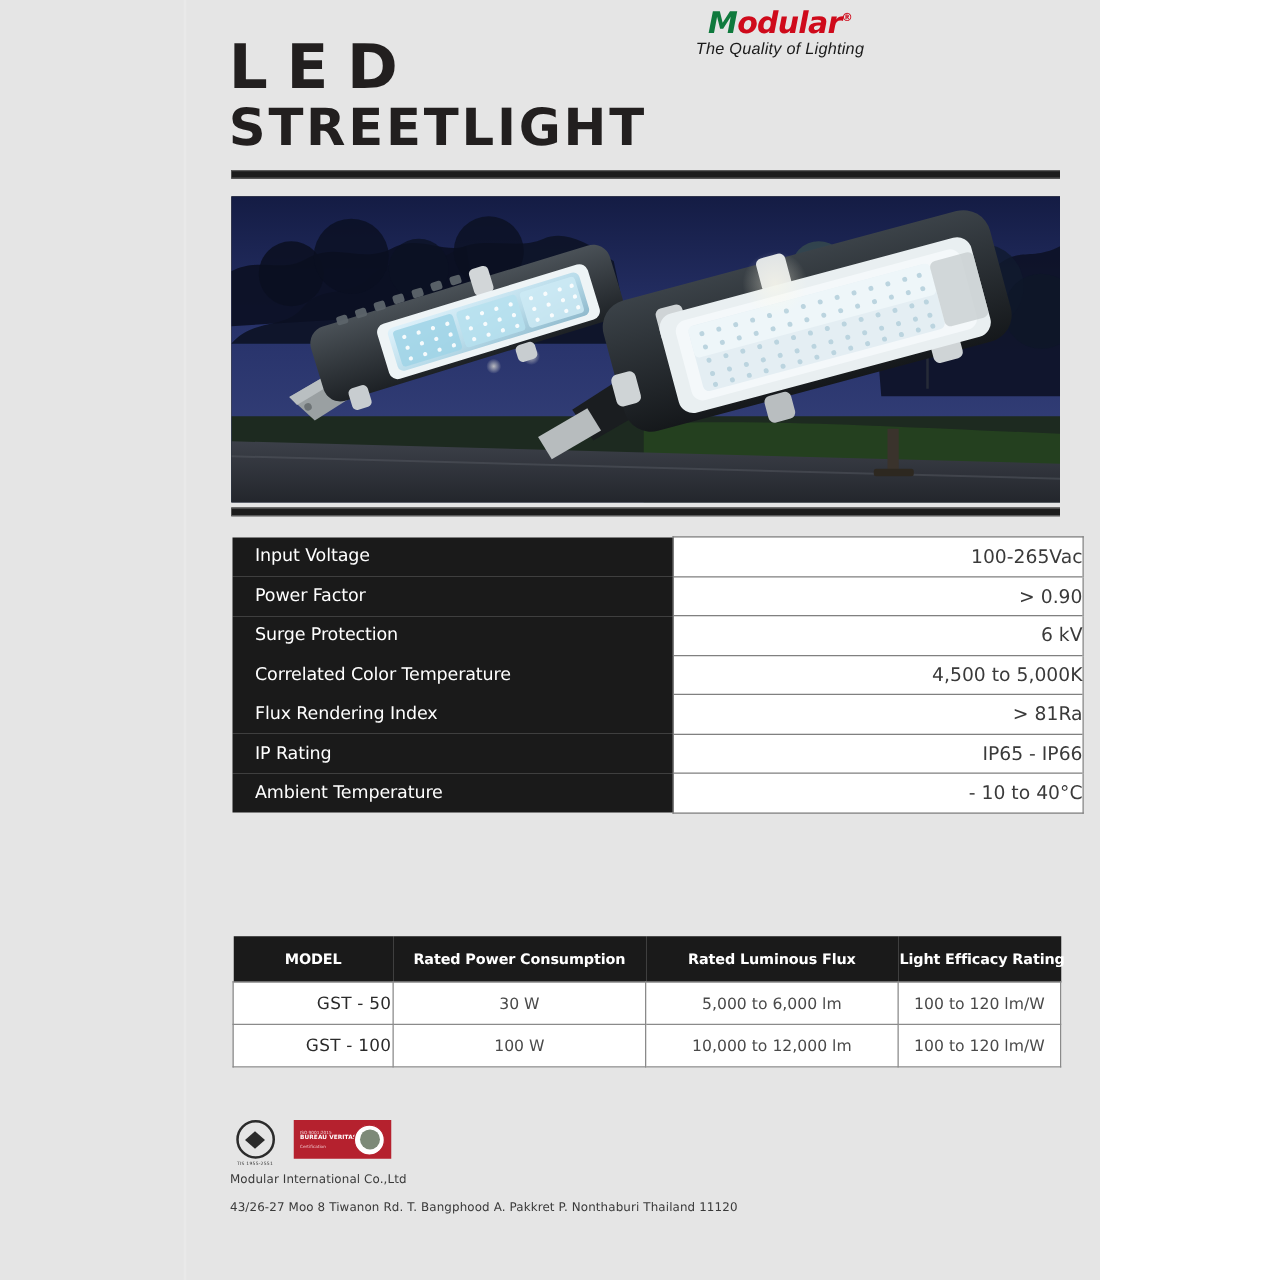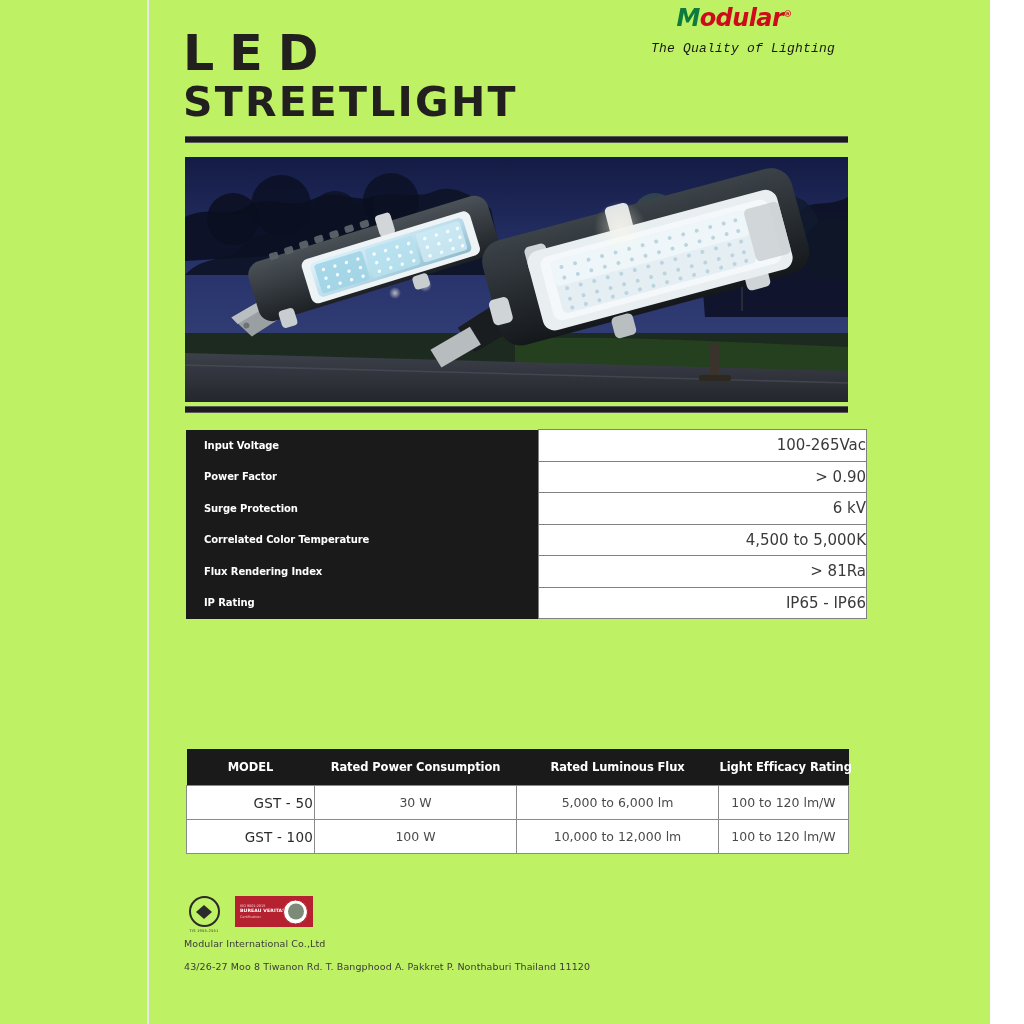--- a/index.html
+++ b/index.html
@@ -13,23 +13,23 @@
     font-family: "Liberation Sans", sans-serif;
     color: #231f20;
     position: relative;
     overflow: hidden;
   }
 
   
   #page {
     position: absolute;
     left: 0; top: 0;
-    width: 990px;
+    width: 880px;
     height: 1024px;
-    background: #bef264;
+    background: #e5e5e5;
   }
   .page-edge-left {
     position: absolute;
     left: 147px; top: 0;
     width: 2px; height: 1024px;
     background: #e9e9e9;
   }
 
   
   .brand-logo {
@@ -49,22 +49,22 @@
     color: #cf0a1b;
     white-space: nowrap;
   }
   .brand-wordmark .m-green { color: #0f7a3d; }
   .brand-wordmark .reg {
     font-size: 9px;
     vertical-align: super;
     font-style: normal;
   }
   .brand-tagline {
-    margin-top: 12px;
-    font-family: Liberation Mono, monospace;
+    margin-top: 2px;
+    font-family: Liberation Sans, sans-serif;
     font-style: italic;
     font-size: 13px;
     color: #1a1a1a;
     white-space: nowrap;
     letter-spacing: 0.2px;
   }
 
   .title-block {
     position: absolute;
     left: 183px;
@@ -131,22 +131,22 @@
     width: 662px;
     border-collapse: collapse;
     table-layout: fixed;
   }
   .spec-table td { padding: 0; }
   .spec-label {
     width: 334px;
     background: #1a1a1a;
     color: #ffffff;
     font-family: "DejaVu Sans", sans-serif;
-    font-weight: bold;
-    font-size: 10px;
+    font-weight: normal;
+    font-size: 14px;
     letter-spacing: -0.1px;
     padding: 0 0 0 18px !important;
     height: 31.5px;
     vertical-align: middle;
     white-space: nowrap;
   }
   .spec-value {
     width: 328px;
     background: #ffffff;
     color: #3a3a3a;
@@ -599,20 +599,24 @@
         <td class="spec-value">4,500 to 5,000K</td>
       </tr>
       <tr>
         <td class="spec-label">Flux Rendering Index</td>
         <td class="spec-value">&gt; 81Ra</td>
       </tr>
       <tr>
         <td class="spec-label">IP Rating</td>
         <td class="spec-value">IP65 - IP66</td>
       </tr>
+      <tr>
+        <td class="spec-label">Ambient Temperature</td>
+        <td class="spec-value">- 10 to 40°C</td>
+      </tr>
     </tbody>
   </table>
 
   <table class="model-table">
     <colgroup>
       <col class="col-model">
         <col class="col-power">
         <col class="col-flux">
         <col class="col-eff">
     </colgroup>

